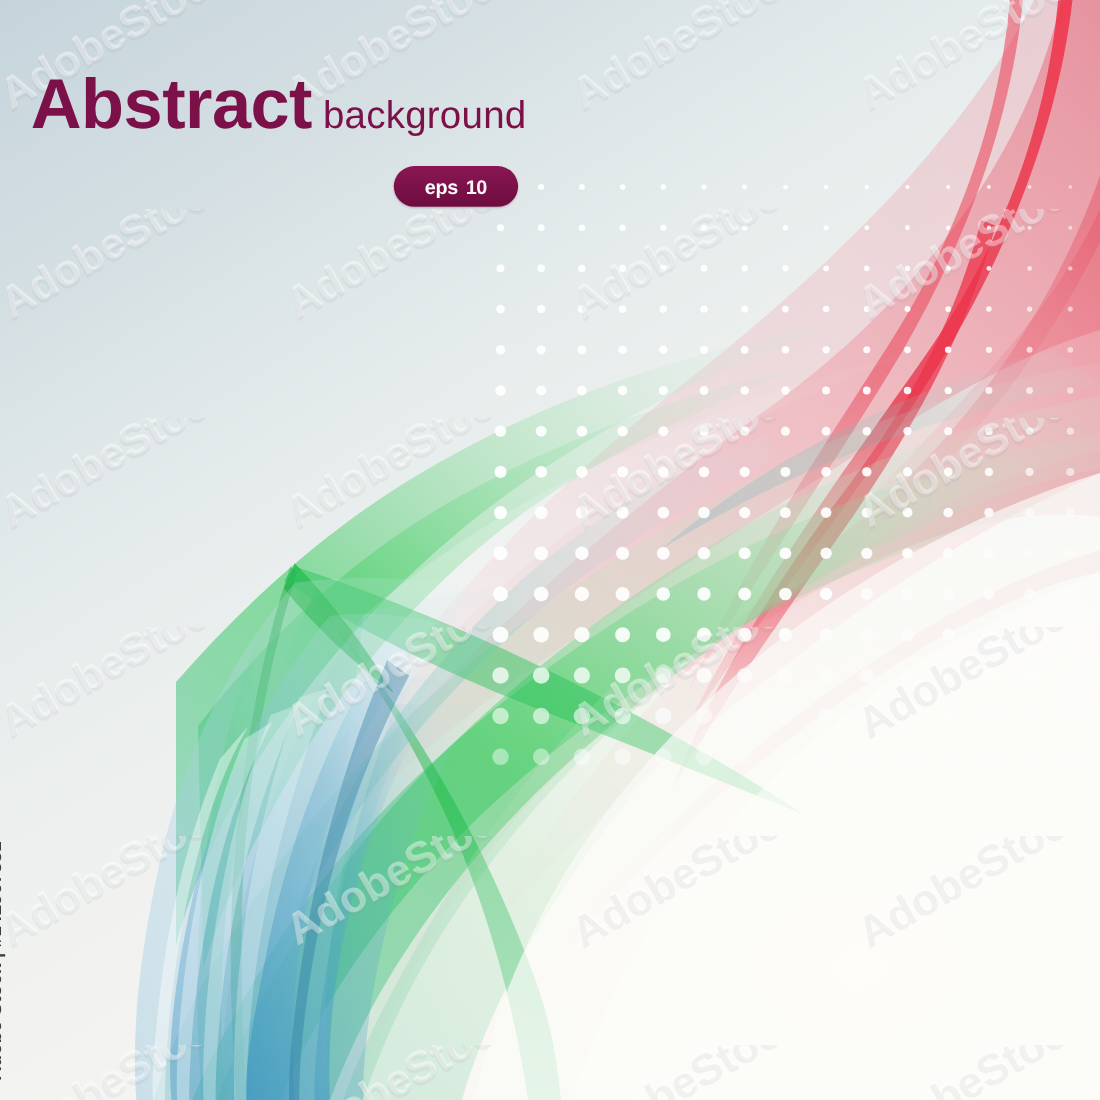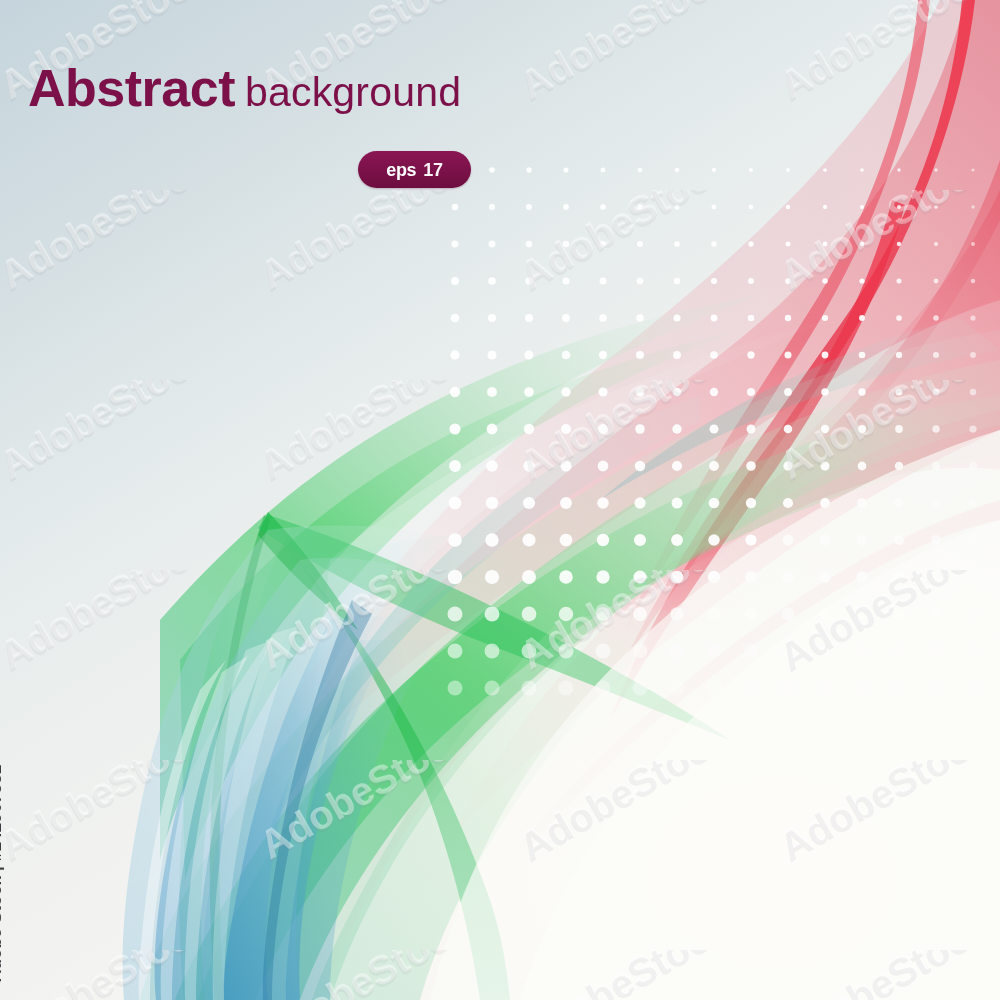--- a/index.html
+++ b/index.html
@@ -5,22 +5,22 @@
   html,body{margin:0;padding:0;background:#fff;}
   #stage{
     position:relative;width:1000px;height:1000px;overflow:hidden;
     font-family:"Liberation Sans",sans-serif;
     background:
       radial-gradient(ellipse 900px 700px at 78% 88%, rgba(255,253,246,0.95) 0%, rgba(255,255,255,0) 62%),
       linear-gradient(148deg,#c5d4dc 0%, #d3dee2 16%, #e6ecec 36%, #f1f2f0 56%, #f6f5f2 74%, #f4f4f3 100%);
   }
   #waves{position:absolute;inset:0;width:1000px;height:1000px;}
   .title-wrap{position:absolute;left:28px;top:62px;white-space:nowrap;z-index:6;}
-  .t-bold{font-size:52px;font-weight:700;letter-spacing:-0.5px;color:#7c1049;line-height:1;}
-  .t-light{font-size:41px;font-weight:300;letter-spacing:0.2px;color:#7c1049;line-height:1;margin-left:10px;}
+  .t-bold{font-size:64px;font-weight:700;letter-spacing:-0.5px;color:#7c1049;line-height:1;}
+  .t-light{font-size:35px;font-weight:300;letter-spacing:0.2px;color:#7c1049;line-height:1;margin-left:10px;}
   .eps-badge{
     position:absolute;left:358px;top:151px;width:113px;height:37px;border-radius:19px;
     background:linear-gradient(180deg,#8a1654 0%, #6d0d3f 100%);
     display:flex;align-items:center;justify-content:center;gap:7px;z-index:6;
     box-shadow:0 1px 2px rgba(90,10,55,0.25);
   }
   .eps-badge span{color:#ffffff;font-size:18px;font-weight:700;line-height:1;letter-spacing:-0.3px;}
   .eps-badge .eps-num{color:#fdf4f8;}
   #wm{position:absolute;inset:0;z-index:4;pointer-events:none;}
   .side-wm{
@@ -394,18 +394,18 @@
     </defs>
     <rect x="0" y="0" width="1000" height="1000" fill="url(#wmPattern)"></rect>
   </svg>
 
   <div class="title-wrap">
     <span class="t-bold">Abstract</span><span class="t-light">background</span>
   </div>
 
   <div class="eps-badge">
     <span>eps</span>
-    <span class="eps-num">17</span>
+    <span class="eps-num">10</span>
   </div>
 
   <div class="side-wm">Adobe Stock | #142967881</div>
 
 </div>
 
 </body></html>

